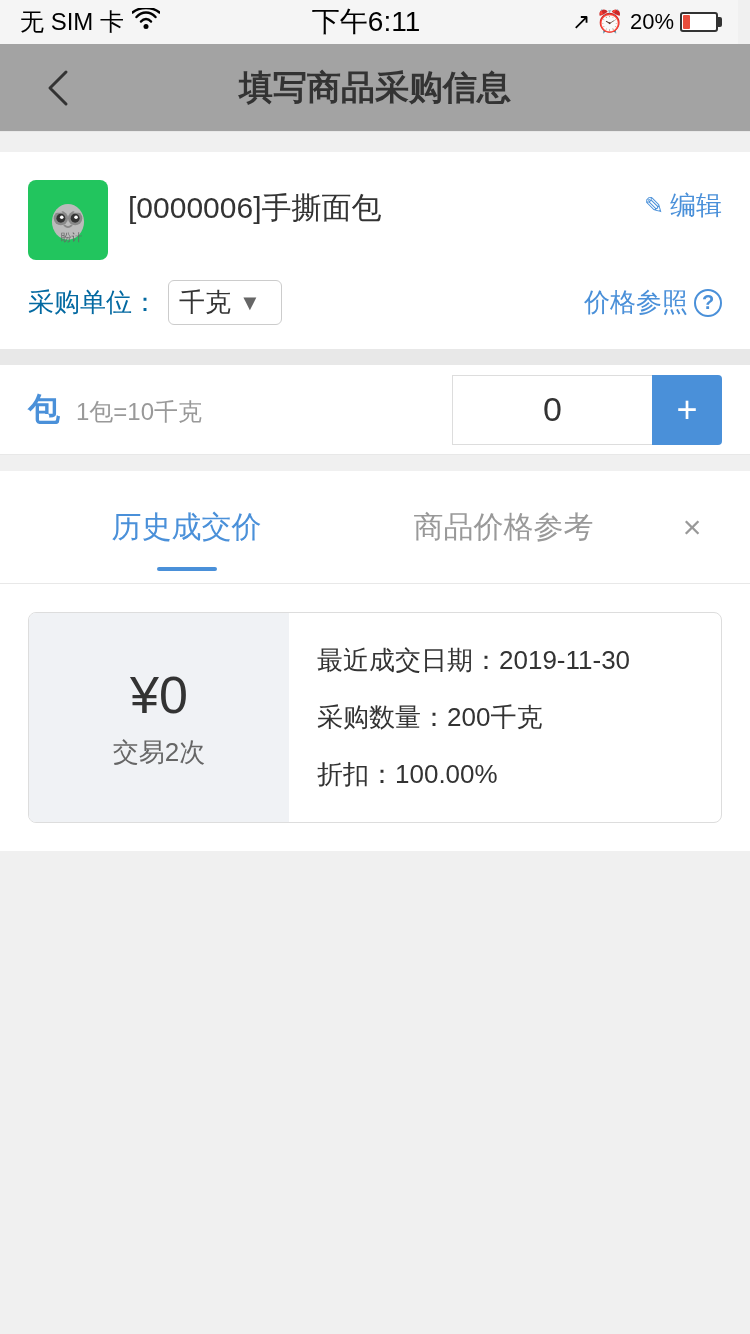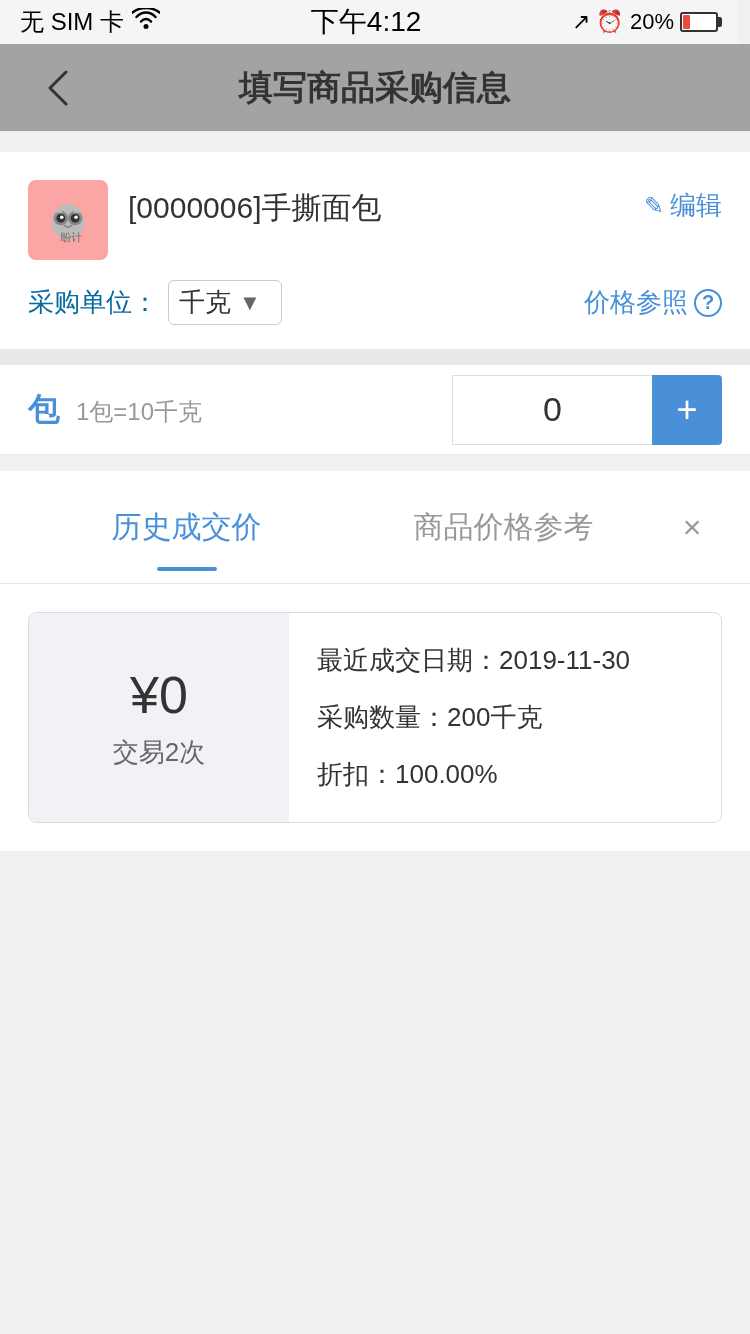--- a/index.html
+++ b/index.html
@@ -113,21 +113,21 @@
     }
     .product-info-left {
       display: flex;
       align-items: flex-start;
       gap: 20px;
       flex: 1;
     }
     .product-icon {
       width: 80px;
       height: 80px;
-      background: #fca5a5;
+      background: #22c55e;
       border-radius: 8px;
       display: flex;
       align-items: center;
       justify-content: center;
       flex-shrink: 0;
     }
     .product-icon svg {
       width: 50px;
       height: 50px;
       fill: #aaa;
@@ -367,21 +367,21 @@
     <span>
       <svg width="28" height="22" viewBox="0 0 28 22" fill="none">
         <path d="M14 18 C14 18 14 18 14 18" stroke="#000" stroke-width="3" stroke-linecap="round"></path>
         <path d="M9 13.5 C10.5 11.8 12.1 11 14 11 C15.9 11 17.5 11.8 19 13.5" stroke="#000" stroke-width="2.5" stroke-linecap="round" fill="none"></path>
         <path d="M4.5 9 C7.2 6 10.4 4.5 14 4.5 C17.6 4.5 20.8 6 23.5 9" stroke="#000" stroke-width="2.5" stroke-linecap="round" fill="none"></path>
         <path d="M0.5 4.5 C4.2 1.5 8.8 0 14 0 C19.2 0 23.8 1.5 27.5 4.5" stroke="#000" stroke-width="2.5" stroke-linecap="round" fill="none"></path>
         <circle cx="14" cy="18.5" r="2.5" fill="#000"></circle>
       </svg>
     </span>
   </div>
-  <div class="status-center">下午4:12</div>
+  <div class="status-center">下午6:11</div>
   <div class="status-right">
     <span style="font-size:22px;">↗</span>
     <span style="font-size:22px;">⏰</span>
     <span style="font-size:22px;">20%</span>
     <div class="battery-icon">
       <div class="battery-fill"></div>
     </div>
   </div>
 </div>
 

